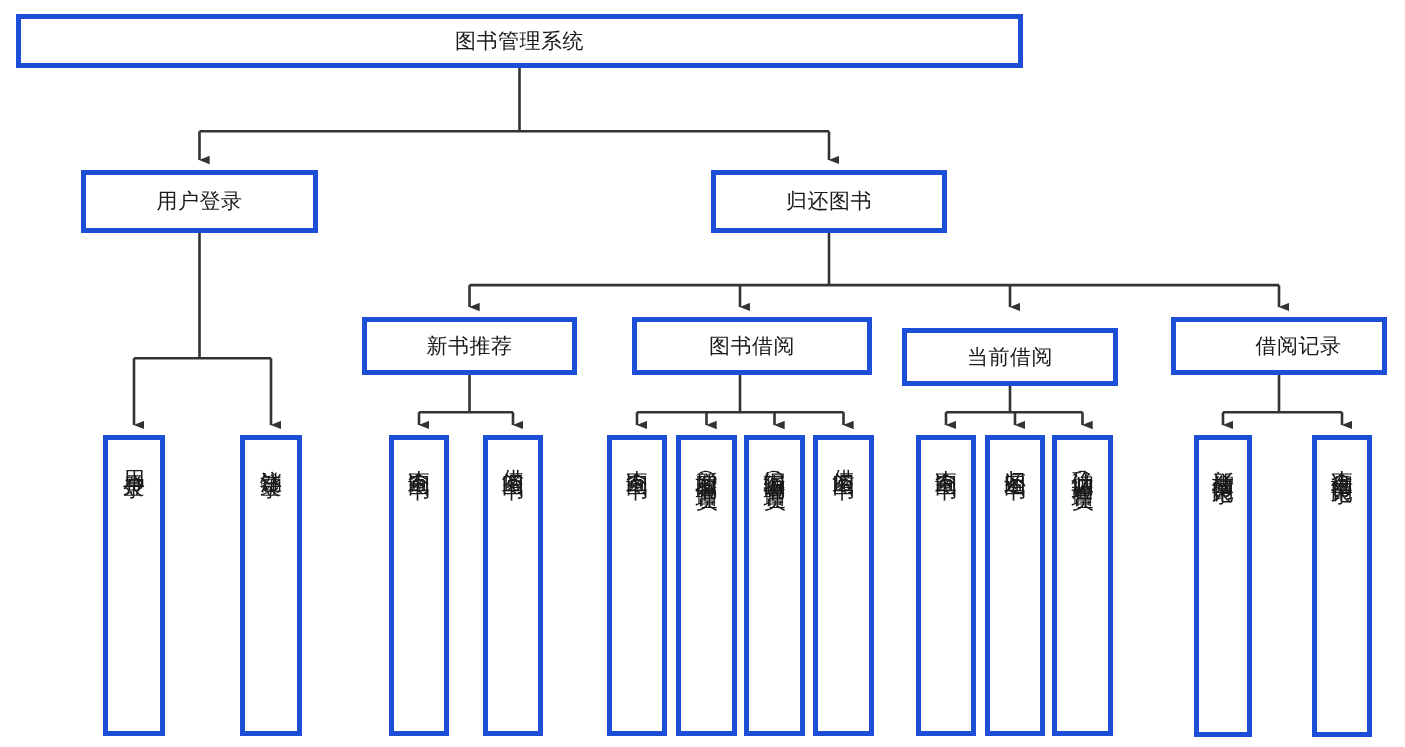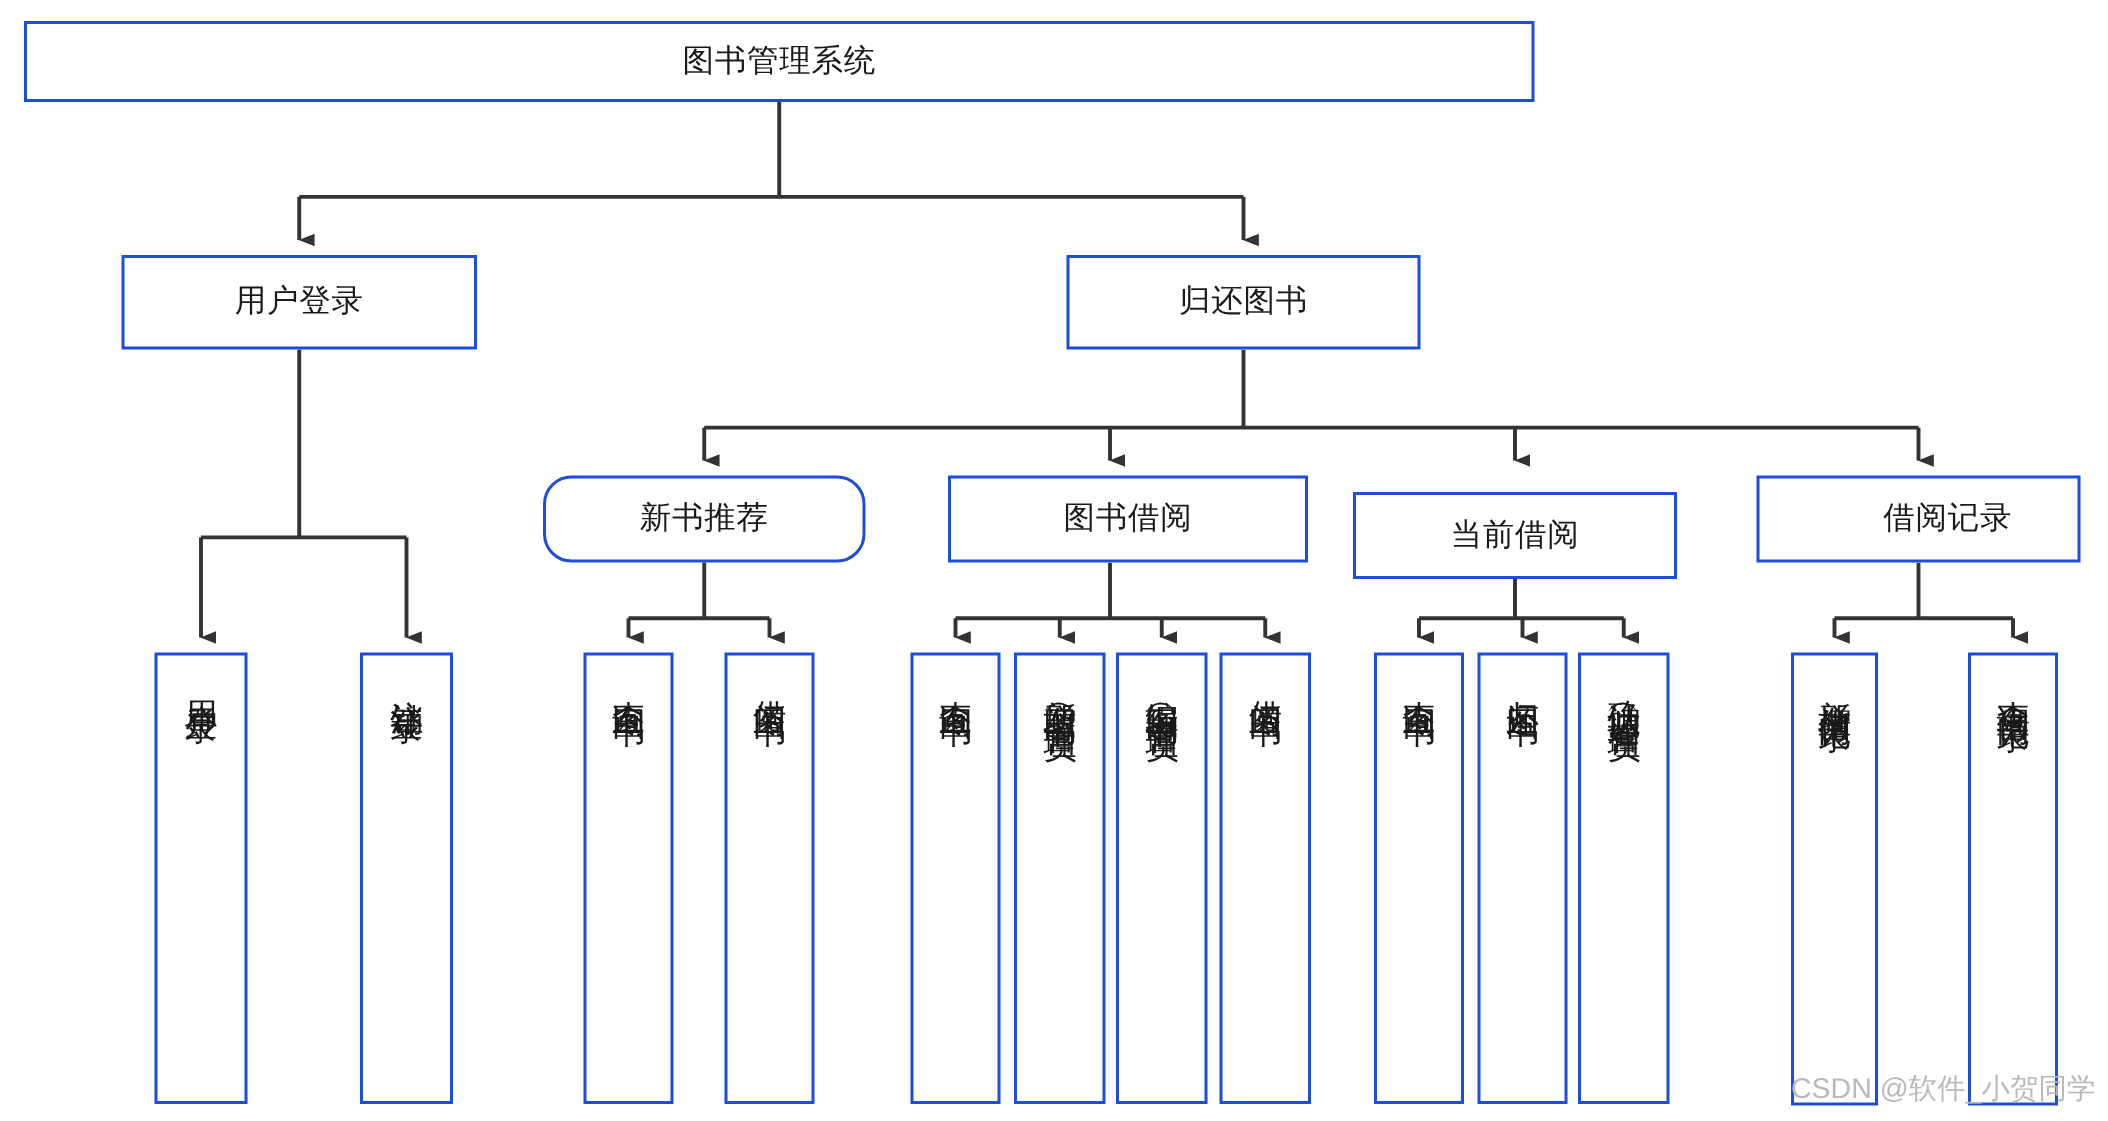--- a/index.html
+++ b/index.html
@@ -22,21 +22,21 @@
     left: 0;
     top: 0;
     width: 1405px;
     height: 747px;
     pointer-events: none;
   }
   .node {
     position: absolute;
     box-sizing: border-box;
     background: #ffffff;
-    border: 2px solid #1d4ed8;
+    border: 5px solid #1d4ed8;
     display: flex;
     align-items: center;
     justify-content: center;
     color: #1a1a1a;
     z-index: 2;
   }
   .node-label {
     display: block;
     text-align: center;
     line-height: 1.18;
@@ -118,21 +118,21 @@
   <div id="node-layer">
       <div class="node horiz" style="left: 16px; top: 14px; width: 1007px; height: 54px;">
         <span class="node-label">图书管理系统</span>
       </div>
       <div class="node horiz" style="left: 81px; top: 170px; width: 237px; height: 63px;">
         <span class="node-label">用户登录</span>
       </div>
       <div class="node horiz" style="left: 711px; top: 170px; width: 236px; height: 63px;">
         <span class="node-label">归还图书</span>
       </div>
-      <div class="node horiz" style="left: 362px; top: 317px; width: 215px; height: 58px; border-radius: 19px;">
+      <div class="node horiz" style="left: 362px; top: 317px; width: 215px; height: 58px;">
         <span class="node-label">新书推荐</span>
       </div>
       <div class="node horiz" style="left: 632px; top: 317px; width: 240px; height: 58px;">
         <span class="node-label">图书借阅</span>
       </div>
       <div class="node horiz" style="left: 902px; top: 328px; width: 216px; height: 58px;">
         <span class="node-label">当前借阅</span>
       </div>
       <div class="node horiz" style="left: 1171px; top: 317px; width: 216px; height: 58px; padding-left: 39px;">
         <span class="node-label">借阅记录</span>
@@ -171,15 +171,14 @@
         <span class="node-label">确认归还（管理员）</span>
       </div>
       <div class="node vert" style="left: 1194px; top: 435px; width: 58px; height: 302px;">
         <span class="node-label">新增借阅记录</span>
       </div>
       <div class="node vert" style="left: 1312px; top: 435px; width: 60px; height: 302px;">
         <span class="node-label">查询借阅记录</span>
       </div>
     </div>
 
-  <div class="watermark" style="left:1194px; top:713px;">CSDN @软件_小贺同学</div>
 
 </div>
 
 </body></html>

